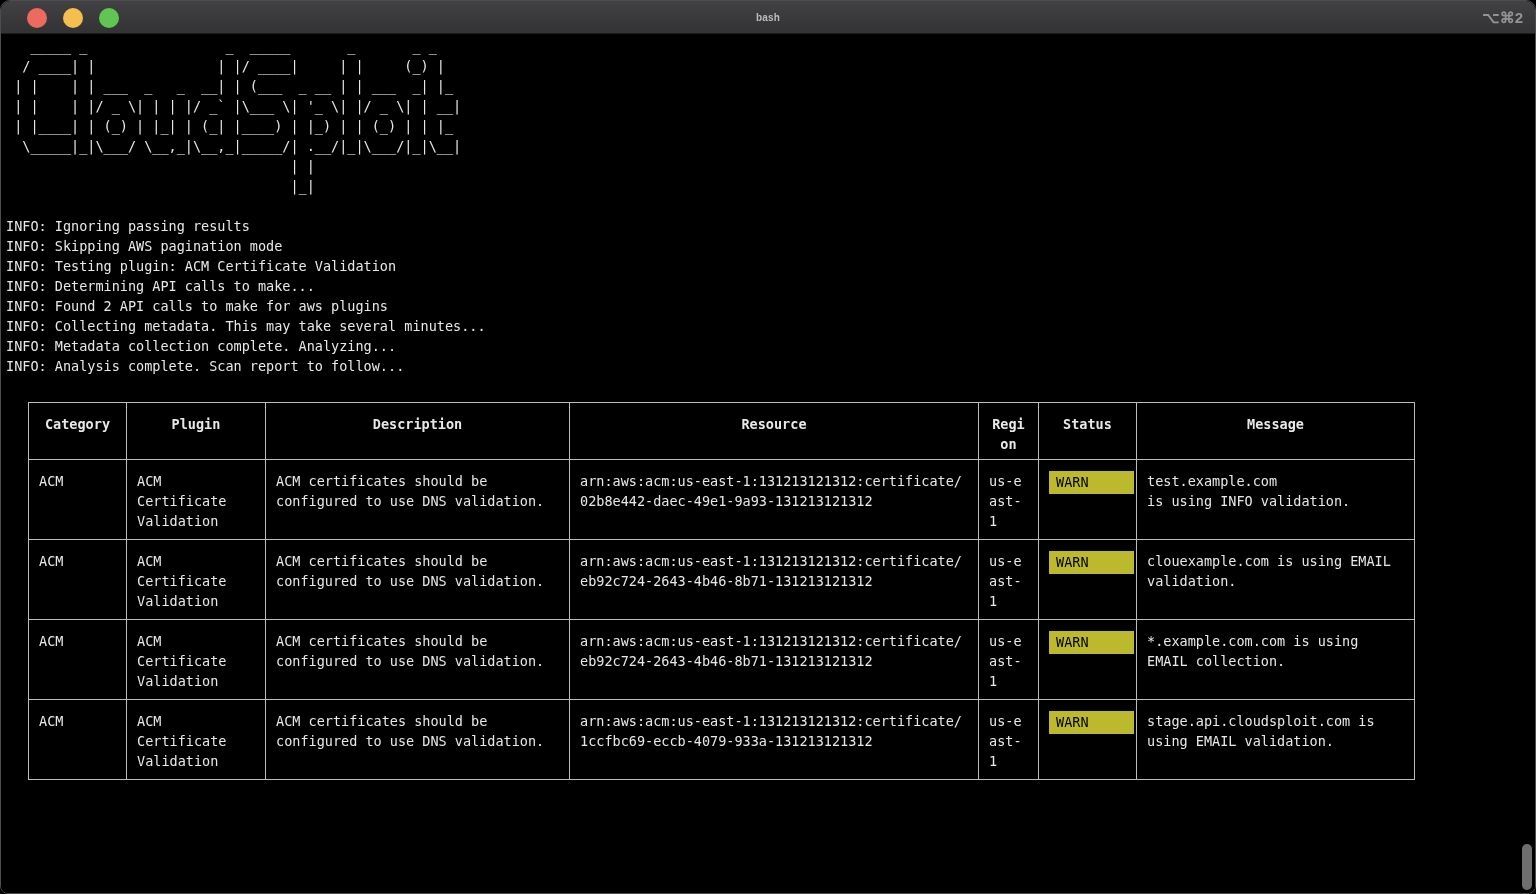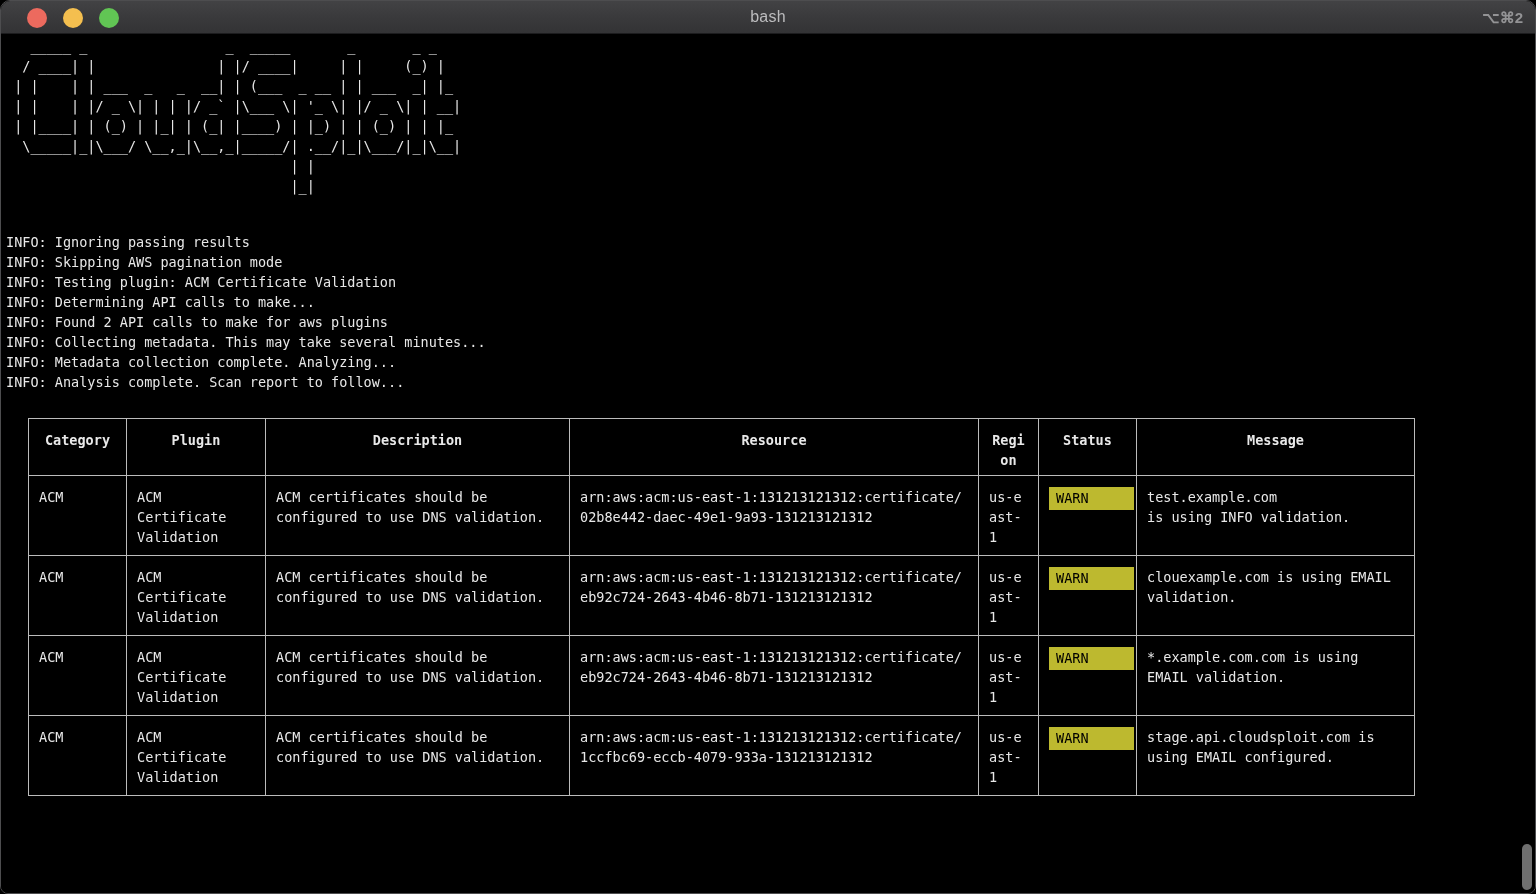--- a/index.html
+++ b/index.html
@@ -27,40 +27,40 @@
   .lights {
     position: absolute; left: 26px; top: 0; height: 33px;
     display: flex; align-items: center; gap: 16px;
   }
   .light { width: 20px; height: 20px; border-radius: 50%; display: inline-block; }
   .light.red    { background: #ec6a5e; }
   .light.yellow { background: #f4bf4f; }
   .light.green  { background: #61c554; }
   .title {
     color: #bcbcbe; font-family: "Liberation Sans", sans-serif;
-    font-size: 16px; font-weight: 400; letter-spacing: .2px;
+    font-size: 10px; font-weight: 700; letter-spacing: .2px;
   }
   .shortcut {
     position: absolute; right: 12px; top: 0; height: 33px;
     display: flex; align-items: center;
     color: #939395; font-family: "Liberation Sans", sans-serif;
     font-size: 15px; font-weight: 600;
   }
   
   .terminal {
     position: relative;
     height: 861px;
     background: #000;
     color: #e8e8e8;
     font-size: 13.5px; line-height: 20px;
     padding: 2px 7px 0 5px;
   }
   pre { margin: 0; font: inherit; white-space: pre; }
   .taglines { margin-top: 20px; }
-  .info-log { margin-top: 36px; }
+  .info-log { margin-top: 20px; }
   
   table.report {
     border-collapse: collapse;
     table-layout: fixed;
     width: 1386px;
     margin: 26px 0 0 22px;
     font: inherit; color: #e8e8e8;
   }
   table.report th, table.report td {
     border: 1px solid #bcbcbc;
@@ -201,37 +201,37 @@
 Validation</td>
           <td>ACM certificates should be
 configured to use DNS validation.</td>
           <td>arn:aws:acm:us-east-1:131213121312:certificate/
 eb92c724-2643-4b46-8b71-131213121312</td>
           <td>us-e
 ast-
 1</td>
           <td class="status-cell"><span class="badge" style="background: rgb(189, 185, 47); color: rgb(0, 0, 0);">WARN</span></td>
           <td>*.example.com.com is using
-EMAIL validation.</td>
+EMAIL collection.</td>
         </tr>
         <tr>
           <td>ACM</td>
           <td>ACM
 Certificate
 Validation</td>
           <td>ACM certificates should be
 configured to use DNS validation.</td>
           <td>arn:aws:acm:us-east-1:131213121312:certificate/
 1ccfbc69-eccb-4079-933a-131213121312</td>
           <td>us-e
 ast-
 1</td>
           <td class="status-cell"><span class="badge" style="background: rgb(189, 185, 47); color: rgb(0, 0, 0);">WARN</span></td>
           <td>stage.api.cloudsploit.com is
-using EMAIL configured.</td>
+using EMAIL validation.</td>
         </tr>
       </tbody>
     </table>
 
 
 
     <div class="scrollbar-track">
       <div class="scrollbar-thumb"></div>
     </div>
 

